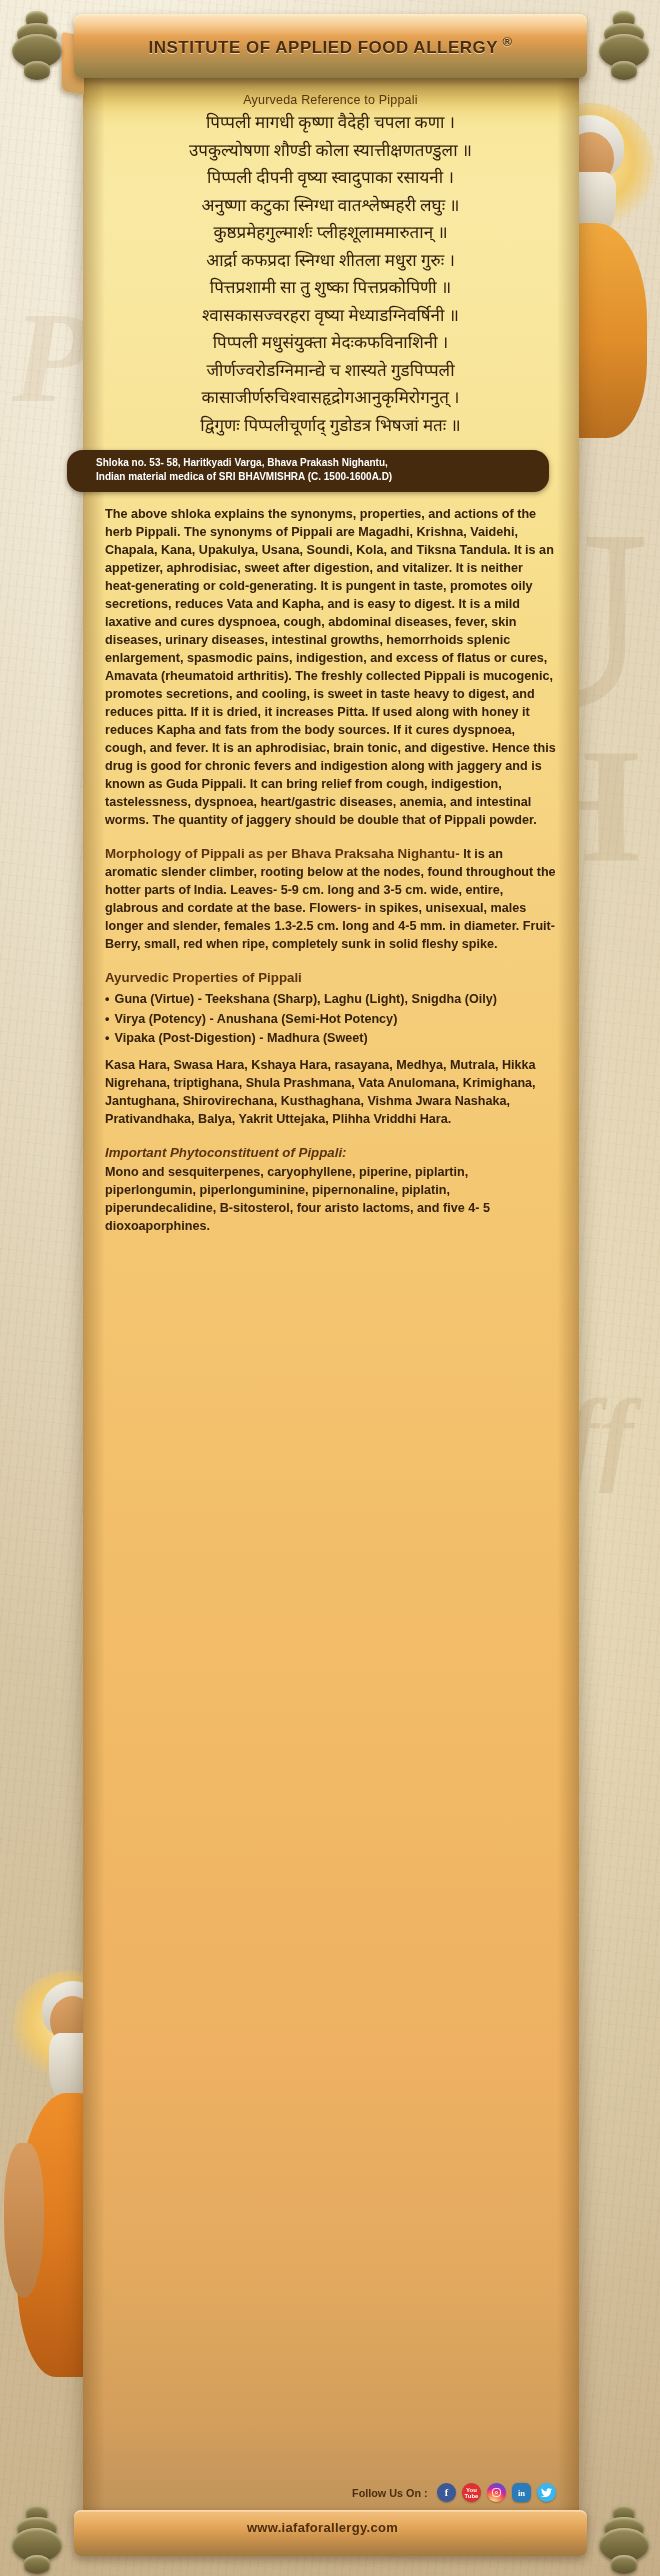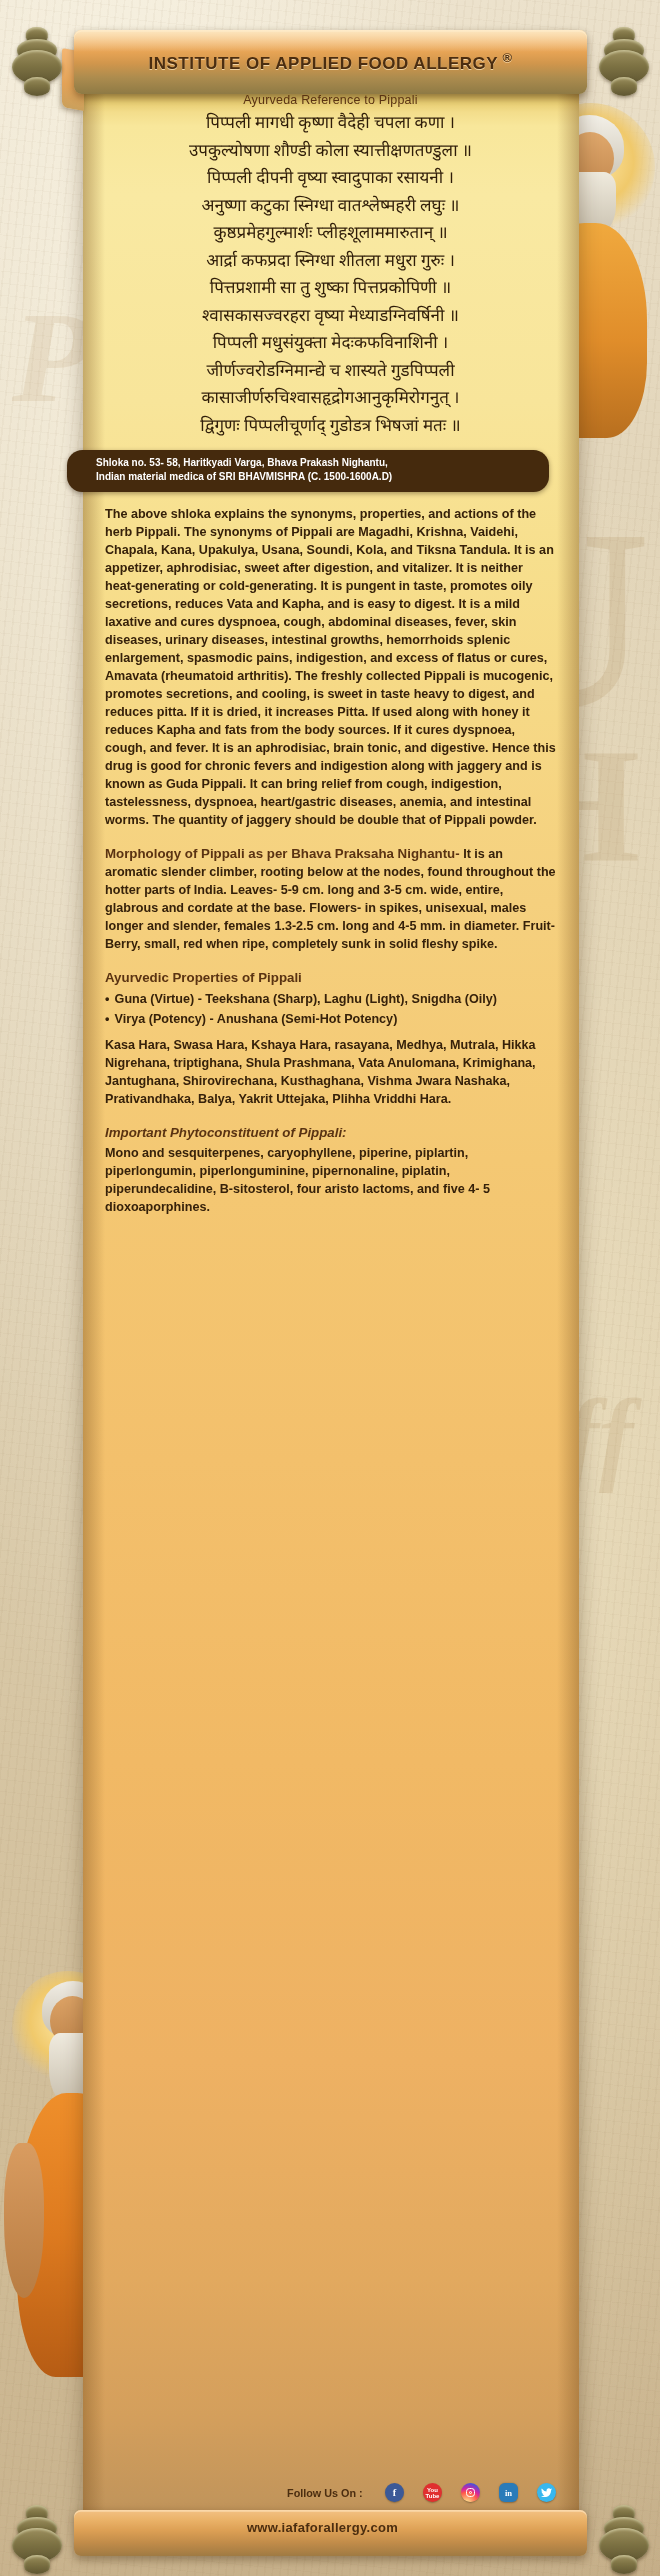--- a/index.html
+++ b/index.html
@@ -59,21 +59,21 @@
     position:absolute; border-radius:50%;
     background: radial-gradient(circle at 50% 45%, #ffe9a8 0%, #f0c96b 45%, rgba(226,183,92,0) 72%);
   }
   .s-body { position:absolute; border-radius:45% 45% 35% 35%; }
   .s-head { position:absolute; border-radius:50%; }
   .s-hair { position:absolute; border-radius:50% 50% 42% 42%; }
   .s-beard{ position:absolute; border-radius:28% 28% 60% 60%; }
 
   
   #top-rod {
-    position:absolute; left: 0; right: 0; top: 28px; height: 74px;
+    position:absolute; left: 0; right: 0; top: 12px; height: 74px;
   }
   .rod-bar {
     position:absolute; left: 74px; right: 74px; top: 1.7px; height: 64px;
     border-radius: 7.7px;
     background: linear-gradient(180deg,#f6c98a 0%, #f0b36a 18%, #e7a455 34%, #d1964c 52%, #ad8c4e 74%, #8e7a45 100%);
     box-shadow: 0 3.4px 7.7px rgba(70,45,15,.42), inset 0 1.7px 0 rgba(255,230,190,.65);
   }
   .rod-bar::after{
     content:"";position:absolute;left:0;right:0;top:0;height:22.4px;border-radius:7.7px 7.7px 0 0;
     background:linear-gradient(180deg,rgba(255,240,210,.75),rgba(255,240,210,0));
@@ -193,21 +193,21 @@
   }
   .body-text p { margin-bottom: 14.6px; }
   .body-text p:last-child{ margin-bottom: 0; }
   .hdr { font-size: 13.3px; font-weight: 800; color:#5a3312; }
   .bullets { list-style:none; }
   .bullets li { margin-bottom: 1.7px; }
   .bullets li::before { content:"\2022"; margin-right: 5.2px; }
 
   .social-row {
     position:absolute; right: 105px; bottom: 74px;
-    display:flex; align-items:center; gap:19px;
+    display:flex; align-items:center; gap:6px;
   }
   .social-label { font-size: 10.8px; font-weight:800; color:#4b2d10; margin-right:3.4px; }
   .sic { width: 19px; height:19px; border-radius:50%; display:flex; align-items:center;
          justify-content:center; color:#fff; font-size:10.3px; font-weight:800;
          font-family:"Liberation Serif", serif; box-shadow:0 0.9px 1.7px rgba(0,0,0,.3); }
   .sic-fb { background:#3b5998; }
   .sic-yt { background:#e02f2f; font-size:6px; line-height:1; flex-direction:column; font-family:"Liberation Sans",sans-serif;}
   .sic-ig { background: radial-gradient(circle at 30% 107%, #fdf497 0%, #fd5949 45%, #d6249f 60%, #285AEB 90%); }
   .sic-in { background:#2a7bb9; font-size:8.6px;border-radius:6px; }
   .sic-tw { background:#38b7ee; }
@@ -296,20 +296,21 @@
         <span class="hdr">Morphology of Pippali as per Bhava Praksaha Nighantu-</span><span> It is an aromatic slender climber, rooting below at the nodes, found throughout the hotter parts of India. Leaves- 5-9 cm. long and 3-5 cm. wide, entire, glabrous and cordate at the base. Flowers- in spikes, unisexual, males longer and slender, females 1.3-2.5 cm. long and 4-5 mm. in diameter. Fruit- Berry, small, red when ripe, completely sunk in solid fleshy spike.</span>
       </p>
 
       <p style="margin-bottom:3.4px;">
         <span class="hdr">Ayurvedic Properties of Pippali</span>
       </p>
 
       <ul class="bullets">
         <li>Guna (Virtue) - Teekshana (Sharp), Laghu (Light), Snigdha (Oily)</li>
         <li>Virya (Potency) - Anushana (Semi-Hot Potency)</li>
+        <li>Vipaka (Post-Digestion) - Madhura (Sweet)</li>
       </ul>
 
       <p style="margin-top:8.6px;">Kasa Hara, Swasa Hara, Kshaya Hara, rasayana, Medhya, Mutrala, Hikka Nigrehana, triptighana, Shula Prashmana, Vata Anulomana, Krimighana, Jantughana, Shirovirechana, Kusthaghana, Vishma Jwara Nashaka, Prativandhaka, Balya, Yakrit Uttejaka, Plihha Vriddhi Hara.</p>
 
       <p style="margin-bottom:1.7px;font-style:italic;">
         <span class="hdr">Important Phytoconstituent of Pippali:</span>
       </p>
       <p>Mono and sesquiterpenes, caryophyllene, piperine, piplartin, piperlongumin, piperlonguminine, pipernonaline, piplatin, piperundecalidine, B-sitosterol, four aristo lactoms, and five 4- 5 dioxoaporphines.</p>
 
     </div>

